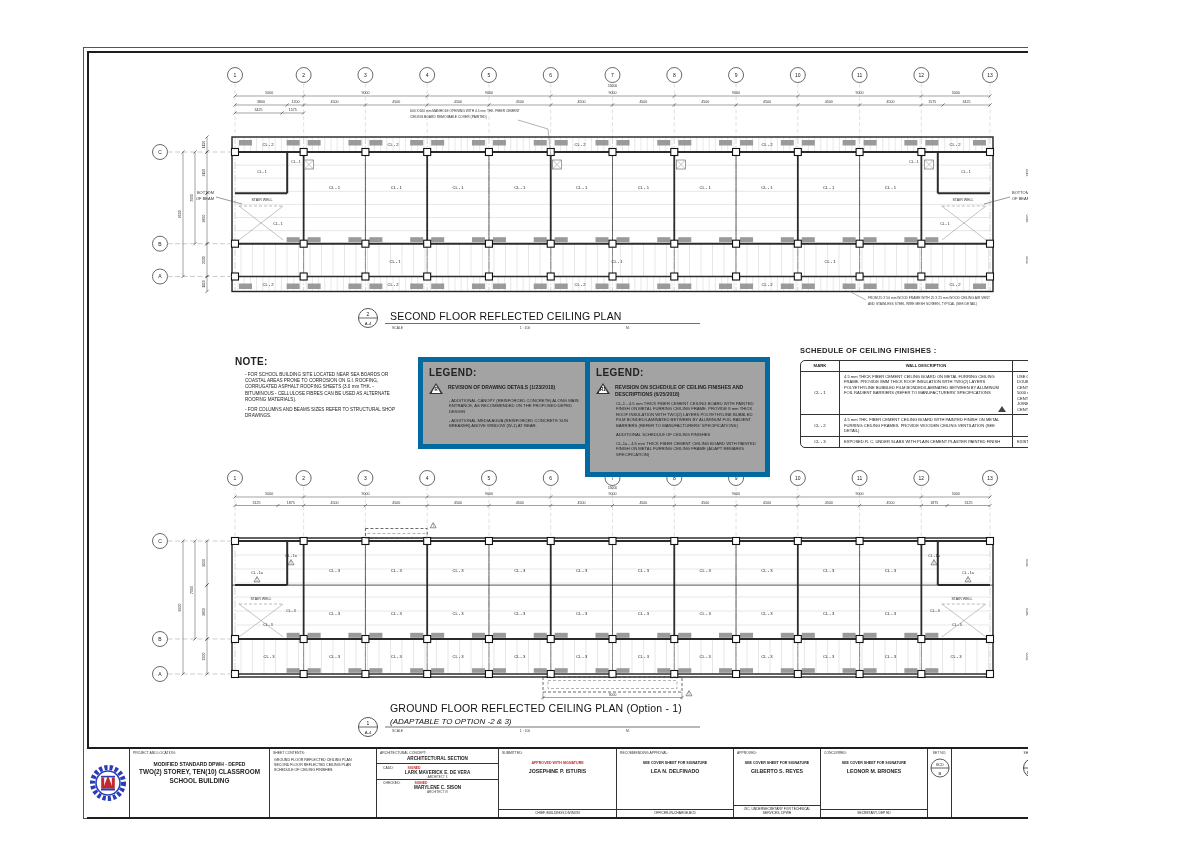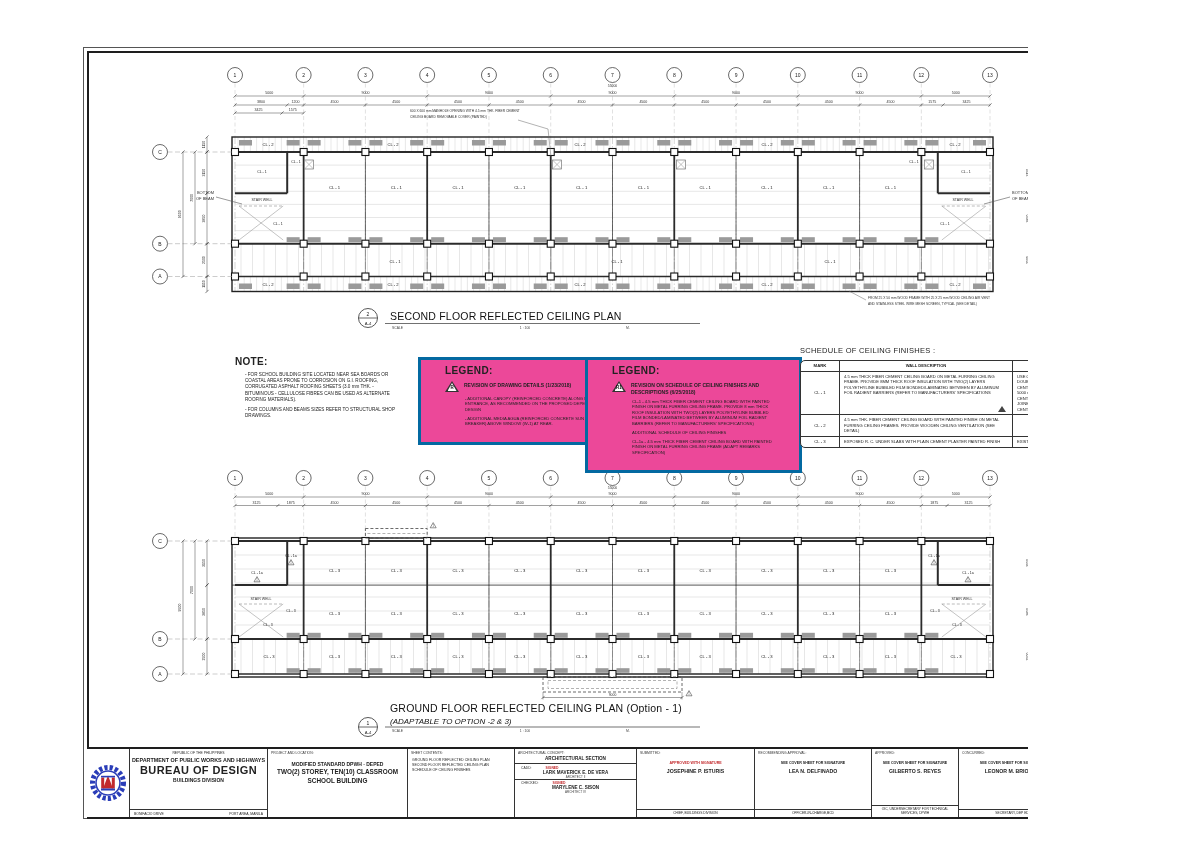--- a/index.html
+++ b/index.html
@@ -6,36 +6,36 @@
   .page{position:relative;width:1028px;height:848px;background:#ffffff;
         font-family:"Liberation Sans", sans-serif;color:#222;overflow:hidden;}
   .frame-outer{position:absolute;left:83px;top:47px;width:1034px;height:770px;border:1px solid #555;}
   .frame-inner{position:absolute;left:87px;top:51px;width:1026px;height:764px;border:2px solid #1e1e1e;}
   svg.overlay{position:absolute;left:0;top:0;width:1200px;height:848px;}
   
   .note-block{position:absolute;left:235px;top:356px;width:160px;}
   .note-title{font-size:10px;font-weight:bold;letter-spacing:.3px;}
   .note-items{margin-top:5px;padding-left:10px;}
   .note-items div{font-size:4.6px;line-height:1.35;margin-bottom:4px;white-space:pre-line;}
-  .legend-box{position:absolute;border:3px solid #0369a1;background:#ec4899;padding:5px 24px;}
+  .legend-box{position:absolute;border:5px solid #0369a1;background:#a3a3a3;padding:5px 6px;}
   .legend1{left:418px;top:357px;width:152px;height:72px;}
   .legend2{left:585px;top:357px;width:163px;height:100px;}
   .legend-title{font-size:10px;font-weight:bold;letter-spacing:.4px;}
   .legend-head{display:flex;align-items:flex-start;margin-top:5px;gap:5px;}
   .tri{width:0;height:0;border-left:7px solid transparent;border-right:7px solid transparent;
        border-bottom:11px solid #333;position:relative;flex:0 0 auto;}
   .tri i{position:absolute;left:-4.5px;top:2px;width:9px;height:8px;background:#fff;
          clip-path:polygon(50% 0,100% 100%,0 100%);}
   .tri b{position:absolute;left:-3px;top:4px;width:6px;text-align:center;font-size:4.5px;
          font-style:normal;color:#111;z-index:2;}
   .legend-headtxt{font-size:5px;line-height:1.3;font-weight:bold;padding-top:1px;}
   .legend-items{margin-top:4px;padding-left:20px;}
   .legend-items div{font-size:4.2px;line-height:1.3;margin-bottom:3.5px;}
   .sched{position:absolute;left:800px;top:346px;width:318px;}
-  .sched-title{font-size:7.5px;font-weight:normal;letter-spacing:.3px;}
+  .sched-title{font-size:7.5px;font-weight:bold;letter-spacing:.3px;}
   .sched-table{margin-top:5px;border:1px solid #333;border-radius:5px;overflow:hidden;background:#fff;}
   .sched-row{display:flex;border-top:1px solid #333;}
   .sched-row:first-child{border-top:none;}
   .sc{padding:2px 4px;font-size:4.1px;line-height:1.35;}
   .sc-mark{flex:0 0 30px;text-align:center;border-right:1px solid #333;display:flex;align-items:center;justify-content:center;font-size:4.3px;}
   .sc-desc{flex:0 0 164px;border-right:1px solid #333;position:relative;}
   .sc-rem{flex:1;}
   .sched-head .sc{font-weight:bold;text-align:center;display:flex;align-items:center;justify-content:center;}
   .mini-tri{position:absolute;right:6px;bottom:2px;width:0;height:0;border-left:4px solid transparent;
         border-right:4px solid transparent;border-bottom:6.5px solid #444;}
@@ -1248,30 +1248,20 @@
       <svg width="38" height="38" viewBox="0 0 38 38">
         <circle cx="19" cy="19" r="15.5" fill="#fff" stroke="#2a3db8" stroke-width="5" stroke-dasharray="3.2 2.1"></circle>
         <circle cx="19" cy="19" r="12" fill="#fff" stroke="#2a3db8" stroke-width="1.6"></circle>
         <rect x="12.2" y="13.5" width="3" height="11" fill="#c2292c"></rect>
         <rect x="22.8" y="13.5" width="3" height="11" fill="#c2292c"></rect>
         <path d="M19 11.5 L14 24.5 L24 24.5 Z" fill="#c2292c"></path>
         <rect x="12" y="24.5" width="14" height="2" fill="#2a3db8"></rect>
         <rect x="12" y="11.8" width="14" height="1.6" fill="#2a3db8"></rect>
       </svg>
     </div>
-    <div class="tcell c-dept">
-      <div class="dept-republic">REPUBLIC OF THE PHILIPPINES</div>
-      <div class="dept-name">DEPARTMENT OF PUBLIC WORKS AND HIGHWAYS</div>
-      <div class="dept-bureau">BUREAU OF DESIGN</div>
-      <div class="dept-div">BUILDINGS DIVISION</div>
-      <div class="dept-addr">
-        <span>BONIFACIO DRIVE</span>
-        <span>PORT AREA, MANILA</span>
-      </div>
-    </div>
     <div class="tcell c-proj">
       <div class="lab">PROJECT AND LOCATION:</div>
       <div class="proj-body">
         <div class="proj-l1">MODIFIED STANDARD DPWH - DEPED</div>
         <div class="proj-l2">TWO(2) STOREY, TEN(10) CLASSROOM</div>
         <div class="proj-l2">SCHOOL BUILDING</div>
       </div>
     </div>
     <div class="tcell c-cont">
       <div class="lab">SHEET CONTENTS:</div>

